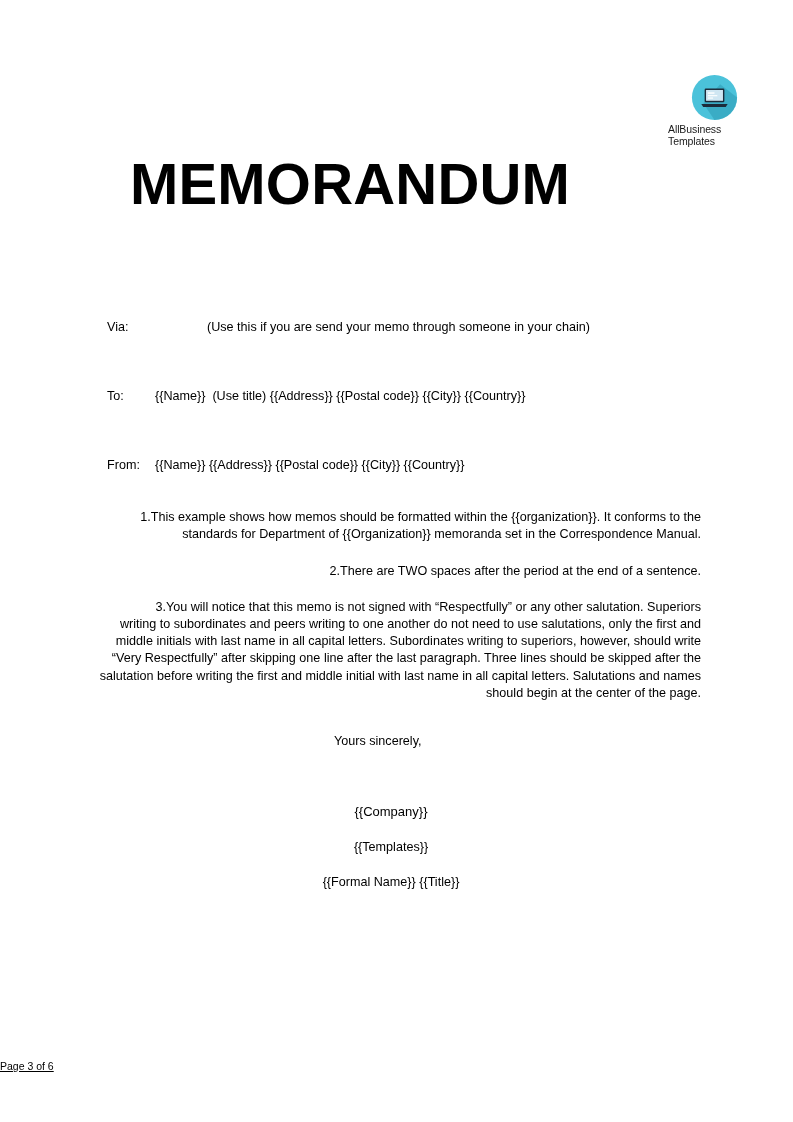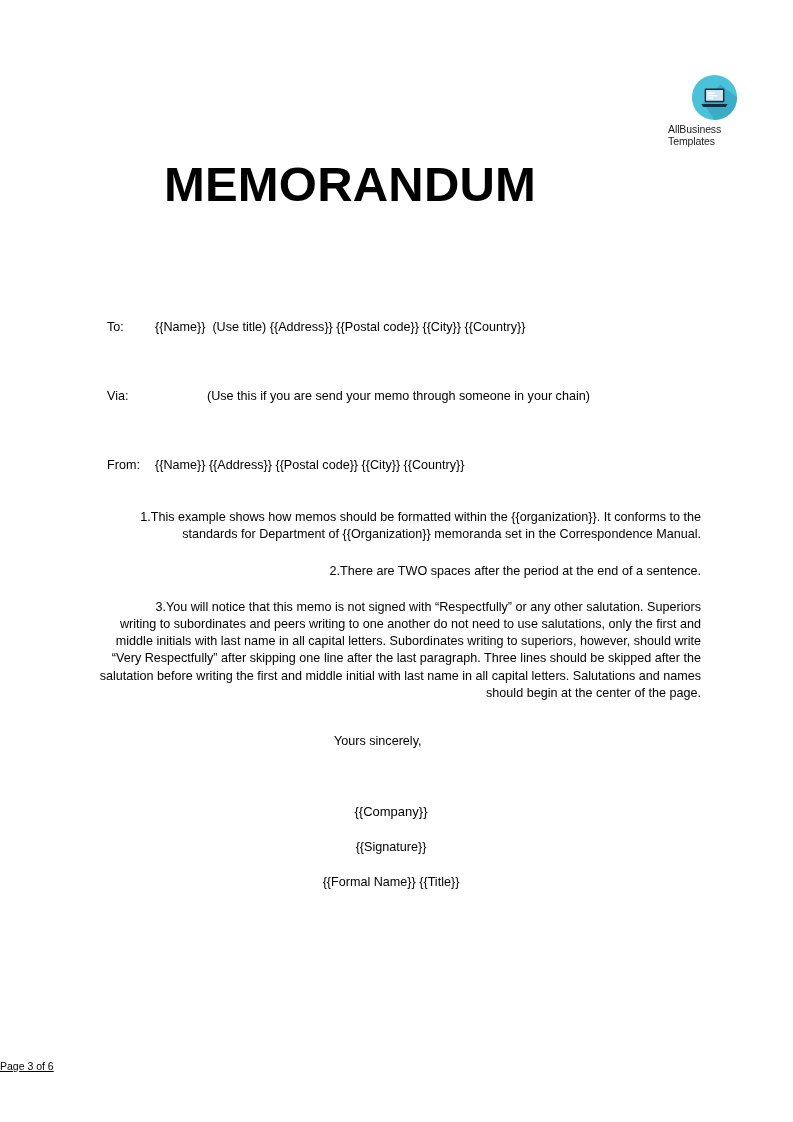--- a/index.html
+++ b/index.html
@@ -41,21 +41,21 @@
 
   
   .doc-title {
     position: absolute;
     left: 0;
     top: 158px;
     width: 700px;
     text-align: center;
     font-family: "Liberation Sans", sans-serif;
     font-weight: bold;
-    font-size: 49px;
+    font-size: 58px;
     line-height: 52px;
     letter-spacing: 0.2px;
     color: #000000;
   }
 
   
   .body-area {
     position: absolute;
     left: 93px;
     top: 303px;
@@ -157,25 +157,25 @@
     <span class="logo-caption-line">AllBusiness</span>
     <span class="logo-caption-line">Templates</span>
   </div>
 </div>
 
 <div class="doc-title">MEMORANDUM</div>
 
 <div class="body-area">
 
   <div class="field-row">
+    <span class="field-label w-via">Via:</span><span>(Use this if you are send your memo through someone in your chain)</span>
+  </div>
+
+  <div class="field-row">
     <span class="field-label w-to">To:</span><span>{{Name}}  (Use title) {{Address}} {{Postal code}} {{City}} {{Country}}</span>
-  </div>
-
-  <div class="field-row">
-    <span class="field-label w-via">Via:</span><span>(Use this if you are send your memo through someone in your chain)</span>
   </div>
 
   <div class="field-row">
     <span class="field-label w-from">From:</span><span>{{Name}} {{Address}} {{Postal code}} {{City}} {{Country}}</span>
   </div>
 
 
 
 
   <div class="num-para">
@@ -188,17 +188,17 @@
 
   <div class="num-para">
     <span class="num">3.</span><span>You will notice that this memo is not signed with “Respectfully” or any other salutation.  Superiors writing to subordinates and peers writing to one another do not need to use salutations, only the first and middle initials with last name in all capital letters.  Subordinates writing to superiors, however, should write “Very Respectfully” after skipping one line after the last paragraph.  Three lines should be skipped after the salutation before writing the first and middle initial with last name in all capital letters.  Salutations and names should begin at the center of the page.</span>
   </div>
 
 </div>
 
 <div class="sign-block">
   <div class="sign-closing">Yours sincerely,</div>
   <div class="sign-company">{{Company}}</div>
-  <div class="sign-signature">{{Signature}}</div>
+  <div class="sign-signature">{{Templates}}</div>
   <div class="sign-name">{{Formal Name}} {{Title}}</div>
 </div>
 
 <div class="page-footer">Page 3 of 6</div>
 
 </body></html>

